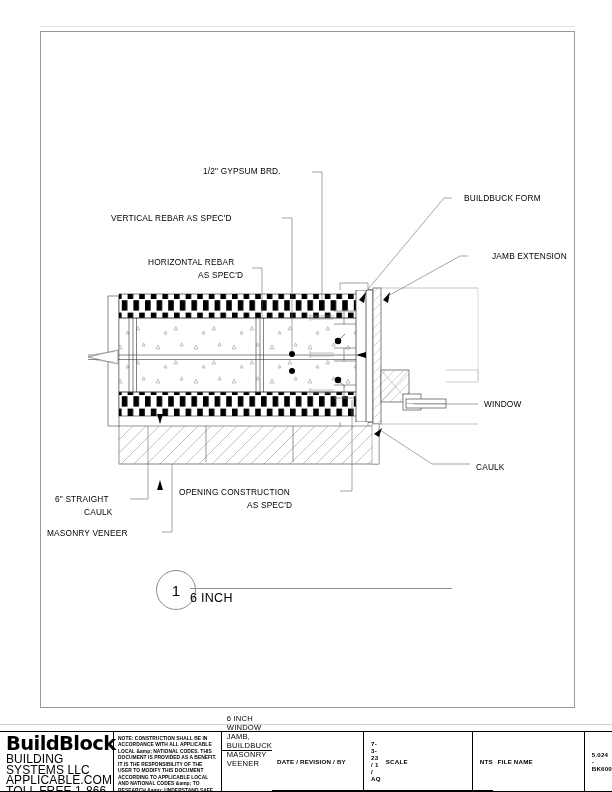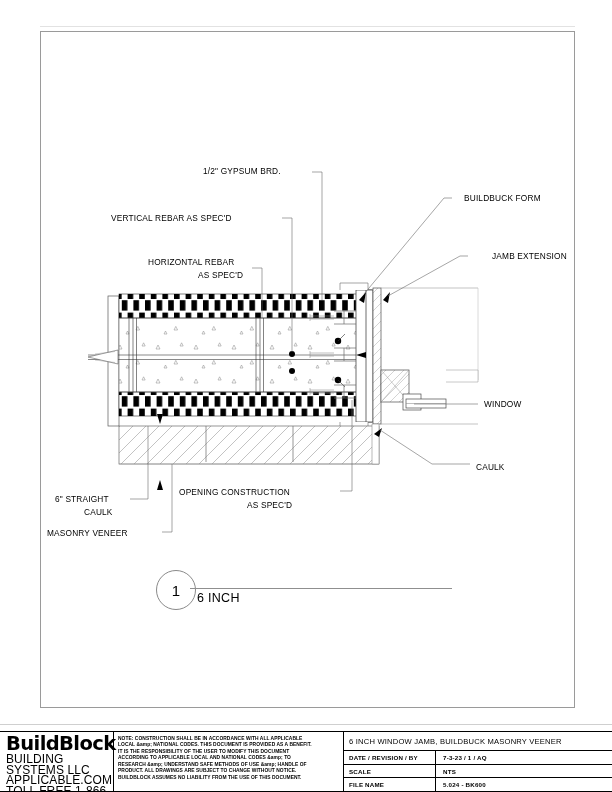--- a/index.html
+++ b/index.html
@@ -44,21 +44,21 @@
     width:38px; height:38px; border:1px solid #8a8a8a;
     border-radius:50%;
     display:flex; align-items:center; justify-content:center;
     font-size:15px; color:#000;
   }
   .det-title {
     position:absolute; left:197px; top:566px;
     font-size:13.5px; letter-spacing:0.3px; color:#000;
   }
   .det-sub {
-    position:absolute; left:197px; top:591px;
+    position:absolute; left:190px; top:591px;
     font-size:12.5px; letter-spacing:0.3px; color:#000;
   }
   .det-rule {
     position:absolute; left:190px; top:588px; width:262px; height:1px;
     background:#8f8f8f;
   }
 
   
   .tb {
     position:absolute; left:0; top:731px; width:612px; height:61px;
@@ -80,21 +80,21 @@
 
   .tb-note {
     width:230px; border-right:1px solid #000; box-sizing:border-box;
     padding:4px 4px 0 4px;
   }
   .tb-note p {
     margin:0; font-size:4.9px; line-height:6.45px;
     letter-spacing:0.05px; color:#000; font-weight:bold;
   }
 
-  .tb-right { flex:1; display:flex; flex-direction:column; box-sizing:border-box; }
+  .tb-right { flex:1; display:flex; flex-direction:row; box-sizing:border-box; }
   .tb-head {
     height:19px; border-bottom:1px solid #000; box-sizing:border-box;
     display:flex; align-items:center; padding-left:5px;
     font-size:7.6px; letter-spacing:0.2px; color:#000;
   }
   .tb-row {
     flex:1; display:flex; border-bottom:1px solid #000; box-sizing:border-box;
   }
   .tb-row:last-child { border-bottom:none; }
   .tb-key {

